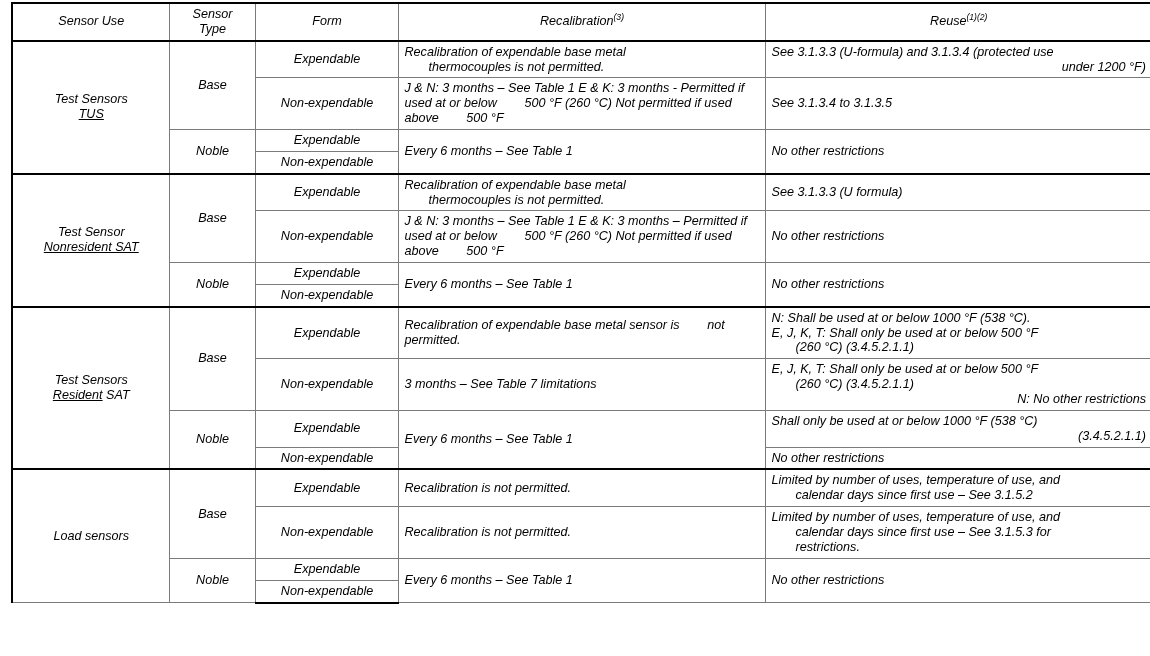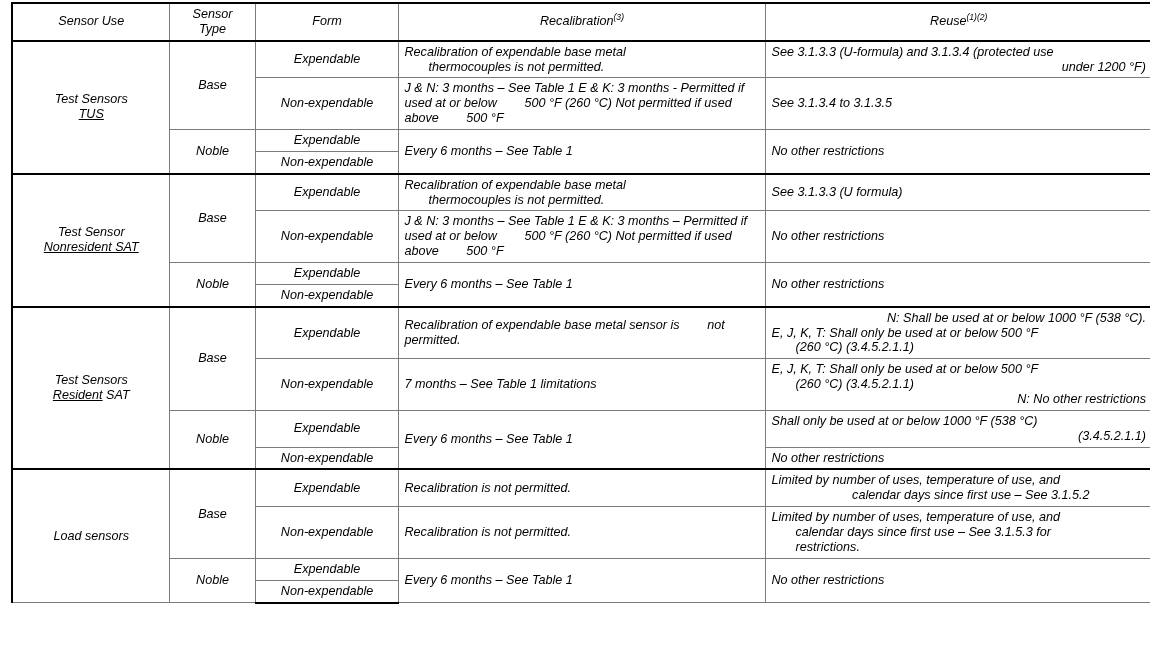--- a/index.html
+++ b/index.html
@@ -185,28 +185,28 @@
           <span class="blk">Test Sensors</span>
           <span class="blk"><span class="u">Resident</span><span> SAT</span></span>
         </td>
         <td class="ctr" rowspan="2">Base</td>
         <td class="ctr">Expendable</td>
         <td>
           <span class="ln">Recalibration of expendable base metal sensor is</span>
           <span class="ln" style="padding-left:24px;">not permitted.</span>
         </td>
         <td class="just edge-r">
-          <span class="ln" style="text-align:right;">N: Shall be used at or below 1000 °F (538 °C).</span>
+          <span class="ln" style="text-align:left;">N: Shall be used at or below 1000 °F (538 °C).</span>
           <span class="ln">E, J, K, T: Shall only be used at or below 500 °F</span>
           <span class="ln" style="padding-left:24px;text-align:left;">(260 °C) (3.4.5.2.1.1)</span>
         </td>
       </tr>
       <tr>
         <td class="ctr">Non-expendable</td>
-        <td>7 months – See Table 1 limitations</td>
+        <td>3 months – See Table 7 limitations</td>
         <td class="just edge-r">
           <span class="ln">E, J, K, T: Shall only be used at or below 500 °F</span>
           <span class="ln" style="padding-left:24px;text-align:left;">(260 °C) (3.4.5.2.1.1)</span>
           <span class="ln" style="text-align:right;">N: No other restrictions</span>
         </td>
       </tr>
       <tr>
         <td class="ctr" rowspan="2">Noble</td>
         <td class="ctr">Expendable</td>
         <td rowspan="2">Every 6 months – See Table 1</td>
@@ -222,21 +222,21 @@
 
       <tr class="blockstart">
         <td class="usecell edge-l" rowspan="4" style="text-align:center;">
           <span class="blk">Load sensors</span>
         </td>
         <td class="ctr" rowspan="2">Base</td>
         <td class="ctr">Expendable</td>
         <td>Recalibration is not permitted.</td>
         <td class="just edge-r">
           <span class="ln" style="text-align:left;">Limited by number of uses, temperature of use, and</span>
-          <span class="ln" style="padding-left:24px;text-align:center;">calendar days since first use – See 3.1.5.2</span>
+          <span class="ln" style="padding-left:24px;text-align:left;">calendar days since first use – See 3.1.5.2</span>
         </td>
       </tr>
       <tr>
         <td class="ctr">Non-expendable</td>
         <td>Recalibration is not permitted.</td>
         <td class="just edge-r">
           <span class="ln" style="text-align:left;">Limited by number of uses, temperature of use, and</span>
           <span class="ln" style="padding-left:24px;">calendar days since first use – See 3.1.5.3 for</span>
           <span class="ln" style="padding-left:24px;text-align:left;">restrictions.</span>
         </td>

